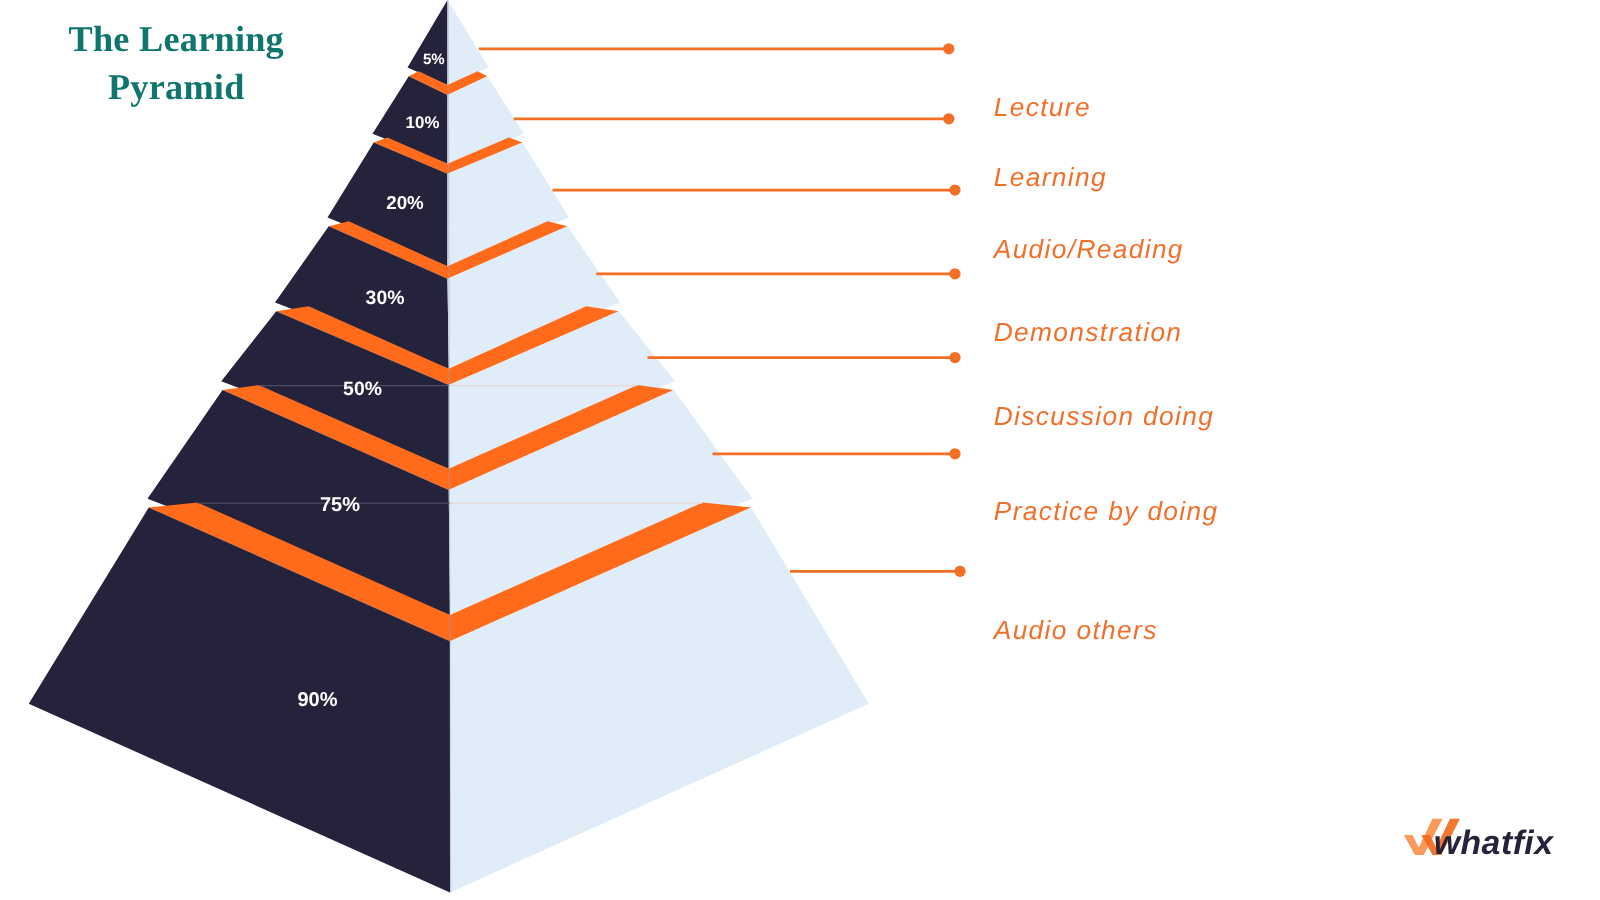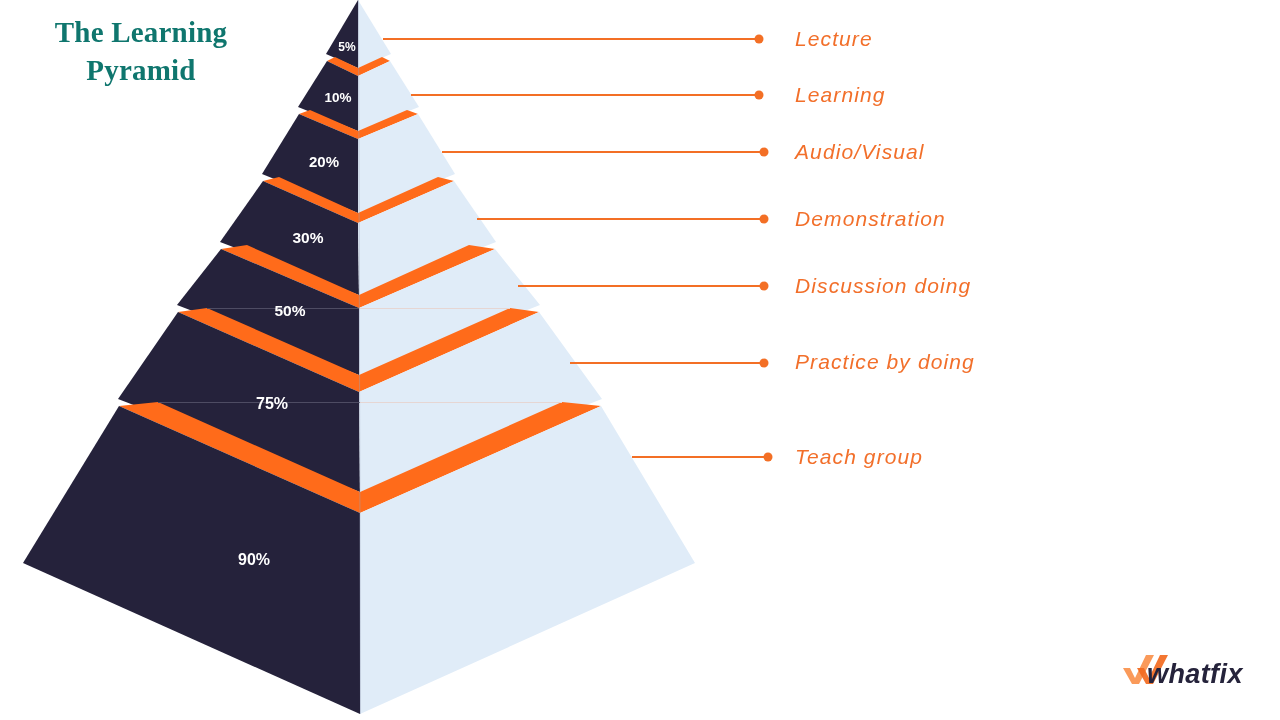--- a/index.html
+++ b/index.html
@@ -19,21 +19,21 @@
     .pct {
       fill: #ffffff; font-family: "Liberation Sans", "DejaVu Sans", sans-serif;
       font-weight: bold; text-anchor: middle;
     }
     .leader line { stroke: #f36f25; stroke-width: 2.2; }
     .leader circle { fill: #f36f25; }
     .method-label {
       position: absolute; left: 795px; height: 24px; line-height: 24px;
       font-family: "Liberation Sans", "DejaVu Sans", sans-serif;
       font-style: italic; font-size: 21px; letter-spacing: 1.1px;
-      color: #f26f2a; white-space: nowrap;
+      color: #f26f2a; white-space: nowrap; margin-top: 48px;
     }
     .logo-text {
       font-family: "Liberation Sans", "DejaVu Sans", sans-serif;
       font-weight: bold; font-style: italic; font-size: 27px; fill: #25233b;
       letter-spacing: 0.4px;
     }
   </style>
 </head>
 <body>
 
@@ -137,17 +137,17 @@
     <g>
       <polygon fill="#fa9a5a" points="1123,668 1130,668 1135,678 1146,655 1154,655 1139,684 1132,684"></polygon>
       <polygon fill="#f26a1f" points="1137,668 1144,668 1149,678 1160,655 1168,655 1153,684 1146,684" opacity="0.92"></polygon>
     </g>
     <text class="logo-text" x="1147" y="683">whatfix</text>
   </g>
 </svg>
 
 <div class="method-label" style="top:27px">Lecture</div>
 <div class="method-label" style="top:83px">Learning</div>
-<div class="method-label" style="top:140px">Audio/Visual</div>
+<div class="method-label" style="top:140px">Audio/Reading</div>
 <div class="method-label" style="top:207px">Demonstration</div>
 <div class="method-label" style="top:274px">Discussion doing</div>
 <div class="method-label" style="top:350px">Practice by doing</div>
-<div class="method-label" style="top:445px">Teach group</div>
+<div class="method-label" style="top:445px">Audio others</div>
 
 </body></html>

